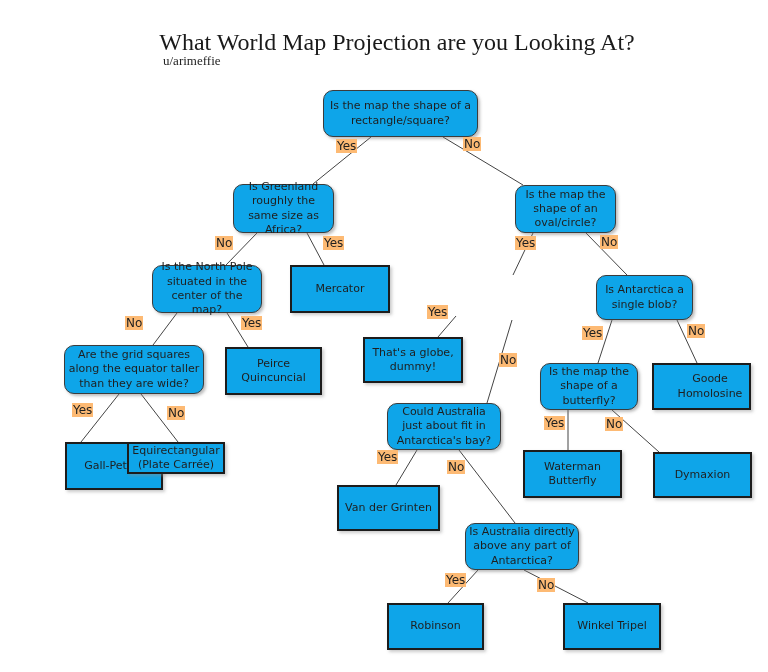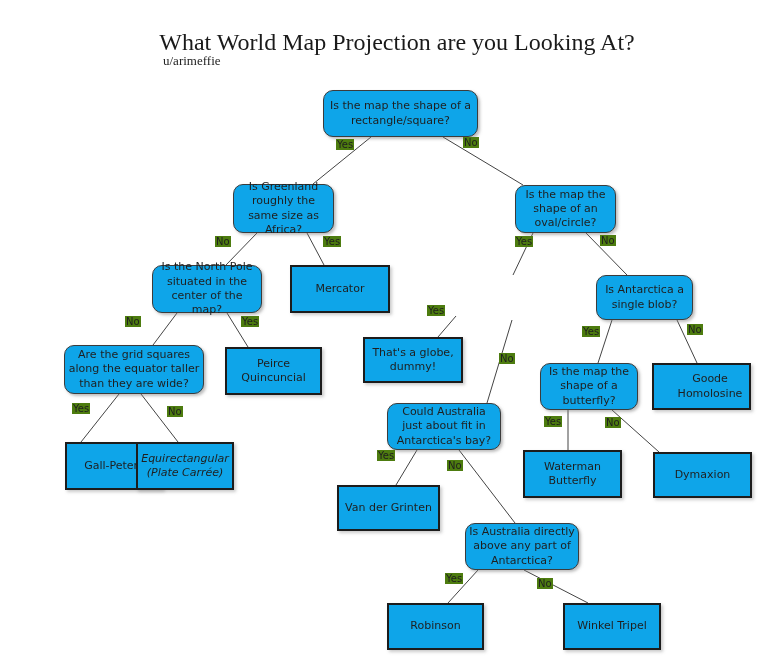--- a/index.html
+++ b/index.html
@@ -7,21 +7,21 @@
           font-family:"DejaVu Sans",sans-serif;}
   .page-title{position:absolute;top:16px;left:0;width:100%;text-align:center;margin:13px;
           font-family:"Liberation Serif",serif;font-weight:400;font-size:24px;color:#1a1a1a;}
   .credit{position:absolute;left:163px;top:53px;font-family:"Liberation Serif",serif;
           font-size:13px;color:#222222;}
   .lines{position:absolute;left:0;top:0;width:768px;height:672px;}
   .node{position:absolute;box-sizing:border-box;display:flex;align-items:center;justify-content:center;
         text-align:center;background:#0ea5e9;font-size:11px;line-height:1.3;color:#1f1f1f;padding:2px 3px;}
   .q{border:1.5px solid #3c3c3c;border-radius:10px;box-shadow:2px 2px 3px rgba(125,125,125,0.5);}
   .t{border:2px solid #1c1c1c;border-radius:0;box-shadow:2px 2px 3px rgba(140,140,140,0.45);}
-  .el{position:absolute;font-size:10px;color:#1f1f1f;background:#4d7c0f;padding:0 1px;}
+  .el{position:absolute;font-size:12px;color:#1f1f1f;background:#fdba74;padding:0 1px;}
 </style>
 </head>
 <body>
 
 <div class="canvas">
 
   <h1 class="page-title">What World Map Projection are you Looking At?</h1>
   <div class="credit">u/arimeffie</div>
 
   <svg class="lines" viewBox="0 0 768 672" stroke="#444444" stroke-width="1">
@@ -53,21 +53,21 @@
   <div class="node q" style="left:152px;top:265px;width:110px;height:48px;">Is the North Pole situated in the center of the map?</div>
   <div class="node q" style="left:64px;top:345px;width:140px;height:49px;">Are the grid squares along the equator taller than they are wide?</div>
   <div class="node q" style="left:596px;top:275px;width:97px;height:45px;">Is Antarctica a single blob?</div>
   <div class="node q" style="left:387px;top:403px;width:114px;height:47px;">Could Australia just about fit in Antarctica's bay?</div>
   <div class="node q" style="left:540px;top:363px;width:98px;height:47px;">Is the map the shape of a butterfly?</div>
   <div class="node q" style="left:465px;top:523px;width:114px;height:47px;">Is Australia directly above any part of Antarctica?</div>
 
   <div class="node t" style="left:290px;top:265px;width:100px;height:48px;">Mercator</div>
   <div class="node t" style="left:225px;top:347px;width:97px;height:48px;">Peirce Quincuncial</div>
   <div class="node t" style="left:17px;top:442px;width:98px;height:48px;margin-left:48px;">Gall-Peters</div>
-  <div class="node t" style="left:136px;top:442px;width:98px;height:48px;font-style:italic;">Equirectangular (Plate Carrée)</div>
+  <div class="node t" style="left:127px;top:442px;width:98px;height:32px;">Equirectangular (Plate Carrée)</div>
   <div class="node t" style="left:363px;top:337px;width:100px;height:46px;">That's a globe, dummy!</div>
   <div class="node t" style="left:652px;top:363px;width:99px;height:47px;padding-left:20px;">Goode Homolosine</div>
   <div class="node t" style="left:337px;top:485px;width:103px;height:46px;">Van der Grinten</div>
   <div class="node t" style="left:523px;top:450px;width:99px;height:48px;">Waterman Butterfly</div>
   <div class="node t" style="left:653px;top:452px;width:99px;height:46px;">Dymaxion</div>
   <div class="node t" style="left:387px;top:603px;width:97px;height:47px;">Robinson</div>
   <div class="node t" style="left:563px;top:603px;width:98px;height:47px;">Winkel Tripel</div>
 
   <span class="el" style="left:336px;top:139px;">Yes</span>
   <span class="el" style="left:463px;top:137px;">No</span>

